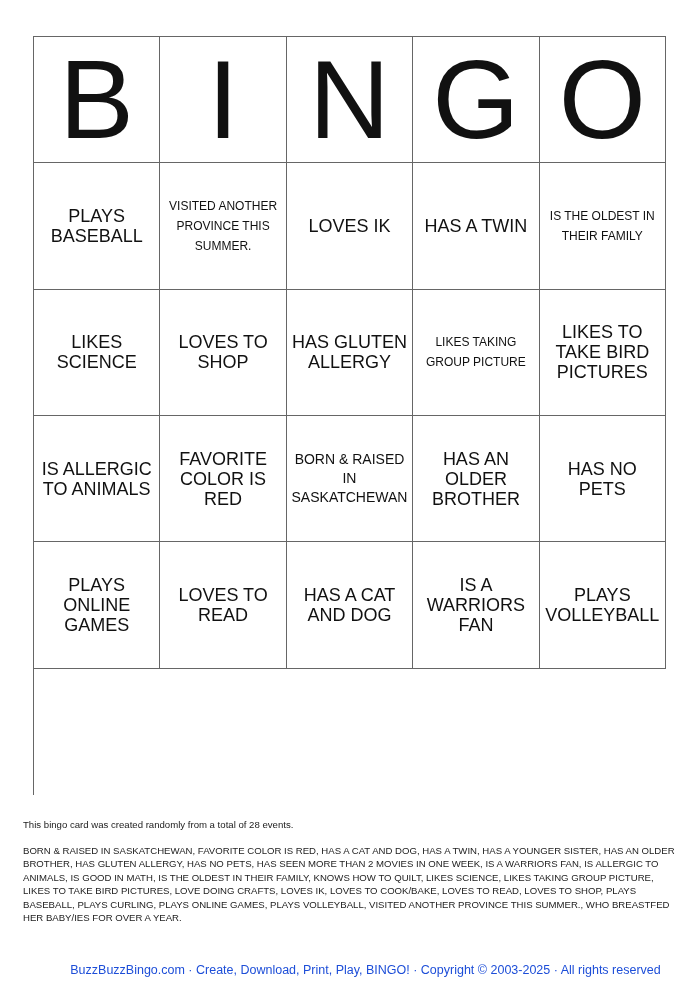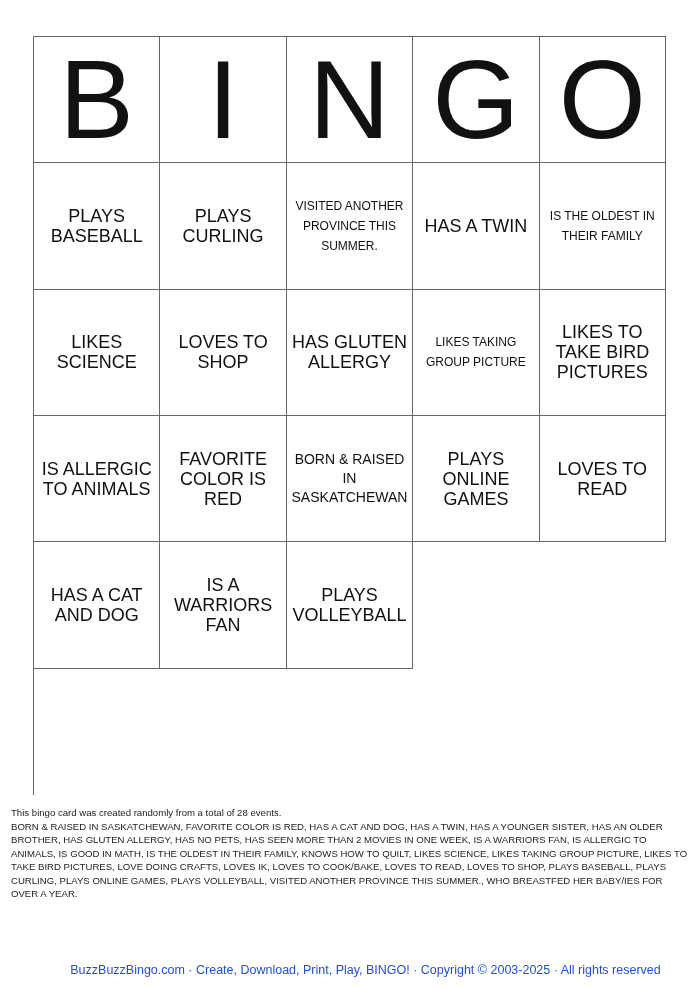--- a/index.html
+++ b/index.html
@@ -24,52 +24,54 @@
     }
     .head { font-size: 112px; line-height: 1; font-weight: normal; }
     .sz-l { font-size: 18px; line-height: 20px; }
     .sz-m { font-size: 12px; line-height: 20px; }
     .sz-s { font-size: 14px; line-height: 19px; }
     .sz-xs { font-size: 13.5px; line-height: 19px; }
     .footnote {
       position: absolute; left: 11px; top: 806px; width: 680px;
       font-size: 9.6px; line-height: 13.5px; color: #222;
     }
-    .footnote p { margin: 0; }
+    .footnote p { margin: 12px; }
     .footer {
       position: absolute; left: 16px; width: 699px; top: 963px;
       text-align: center; font-size: 12.5px; color: #1d4ed8;
     }
   </style>
 </head>
 <body>
 
 <div class="card">
   <div class="cell head">B</div>
   <div class="cell head">I</div>
   <div class="cell head">N</div>
   <div class="cell head">G</div>
   <div class="cell head">O</div>
 
   <div class="cell sz-l">PLAYS BASEBALL</div>
-  <div class="cell sz-l">PLAYS CURLING</div>
   <div class="cell sz-m">VISITED ANOTHER PROVINCE THIS SUMMER.</div>
+  <div class="cell sz-l">LOVES IK</div>
 
   <div class="cell sz-l">HAS A TWIN</div>
   <div class="cell sz-m">IS THE OLDEST IN THEIR FAMILY</div>
   <div class="cell sz-l">LIKES SCIENCE</div>
   <div class="cell sz-l">LOVES TO SHOP</div>
   <div class="cell sz-l">HAS GLUTEN ALLERGY</div>
 
   <div class="cell sz-m">LIKES TAKING GROUP PICTURE</div>
   <div class="cell sz-l">LIKES TO TAKE BIRD PICTURES</div>
   <div class="cell sz-l">IS ALLERGIC TO ANIMALS</div>
   <div class="cell sz-l">FAVORITE COLOR IS RED</div>
 
   <div class="cell sz-s">BORN &amp; RAISED IN SASKATCHEWAN</div>
+  <div class="cell sz-l">HAS AN OLDER BROTHER</div>
+  <div class="cell sz-l">HAS NO PETS</div>
   <div class="cell sz-l">PLAYS ONLINE GAMES</div>
 
   <div class="cell sz-l">LOVES TO READ</div>
   <div class="cell sz-l">HAS A CAT AND DOG</div>
   <div class="cell sz-l">IS A WARRIORS FAN</div>
   <div class="cell sz-l">PLAYS VOLLEYBALL</div>
 </div>
 
 <div class="footnote">
   <p>This bingo card was created randomly from a total of 28 events.</p>

